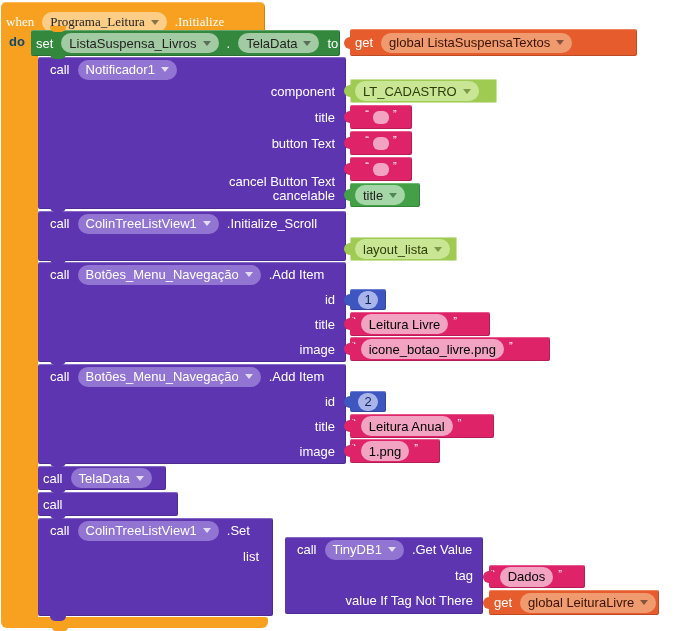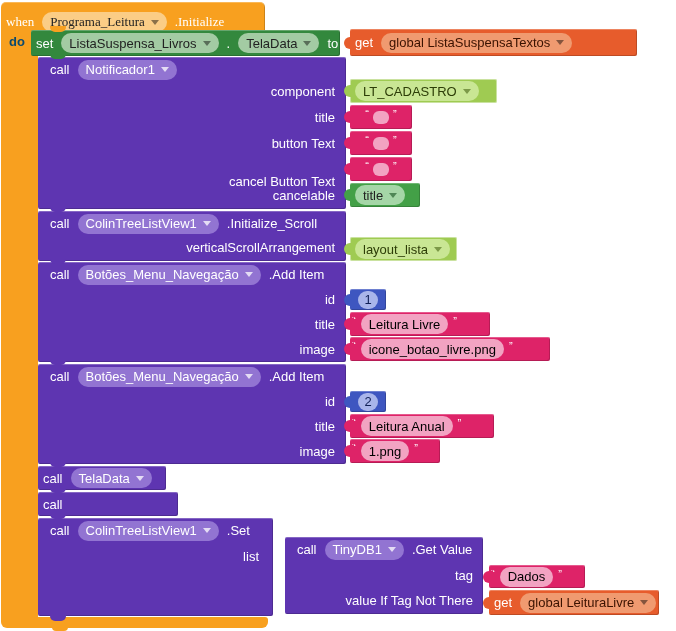--- a/index.html
+++ b/index.html
@@ -145,21 +145,20 @@
 
   <div class="blk method" style="left:38px;top:211px;width:308px;height:50px;">
     <div class="mhead">
       <span class="kw">call</span>
       <span class="pill on-method">
         <span>ColinTreeListView1</span>
         <span class="tri light"></span>
       </span>
       <span class="kw">.Initialize_Scroll</span>
     </div>
-    <span class="plabel" style="top:24px;">verticalScrollArrangement</span>
   </div>
   <div class="bump method" style="left:50px;top:258px;"></div>
 
   <div class="blk vb componentb" style="left:350px;top:237px;width:107px;height:24px;padding-left:2px;">
     <span class="pill on-component">
       <span>layout_lista</span>
       <span class="tri" style="border-top-color:rgba(60,90,10,.55);"></span>
     </span>
   </div>
 

